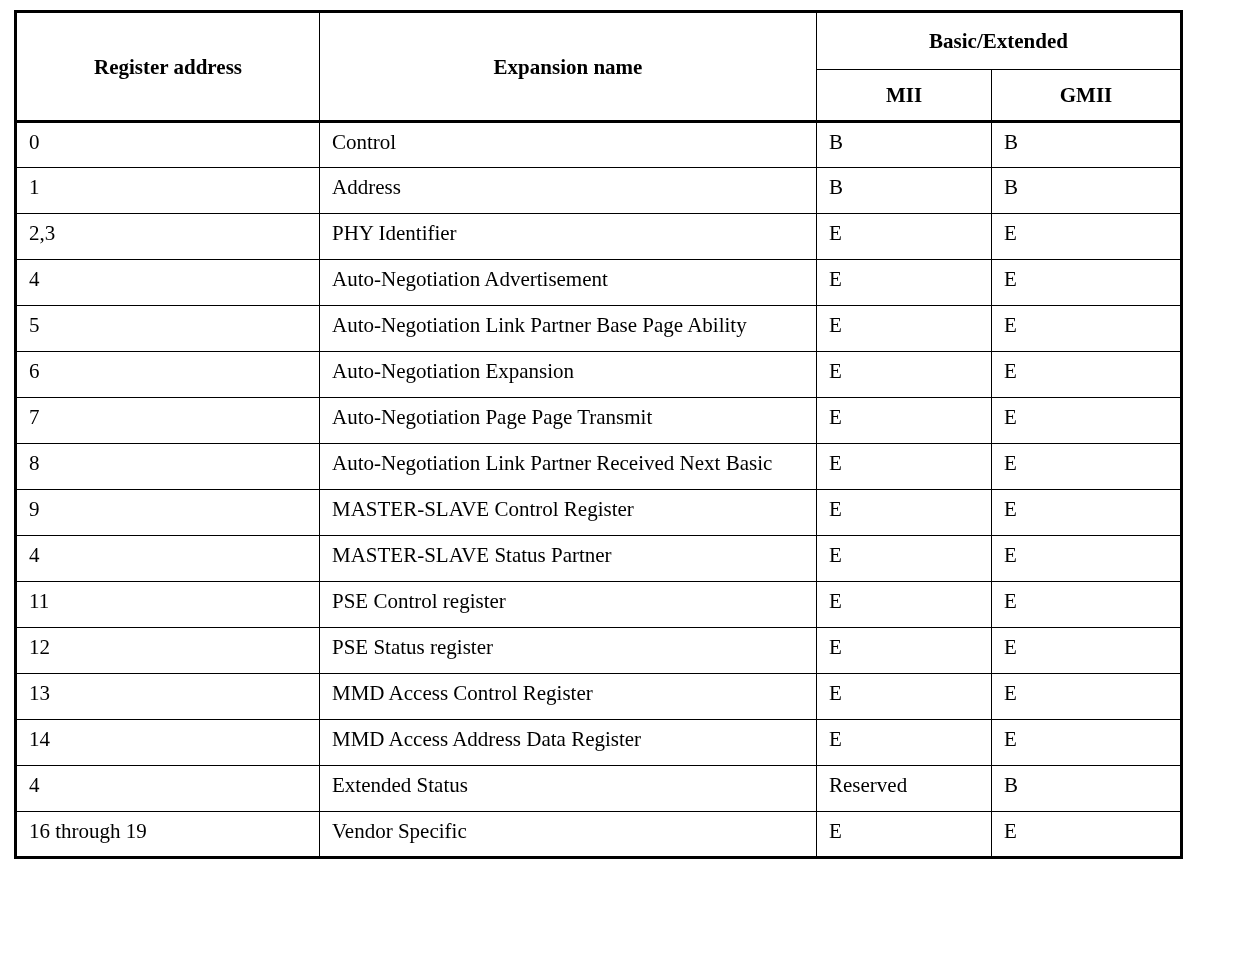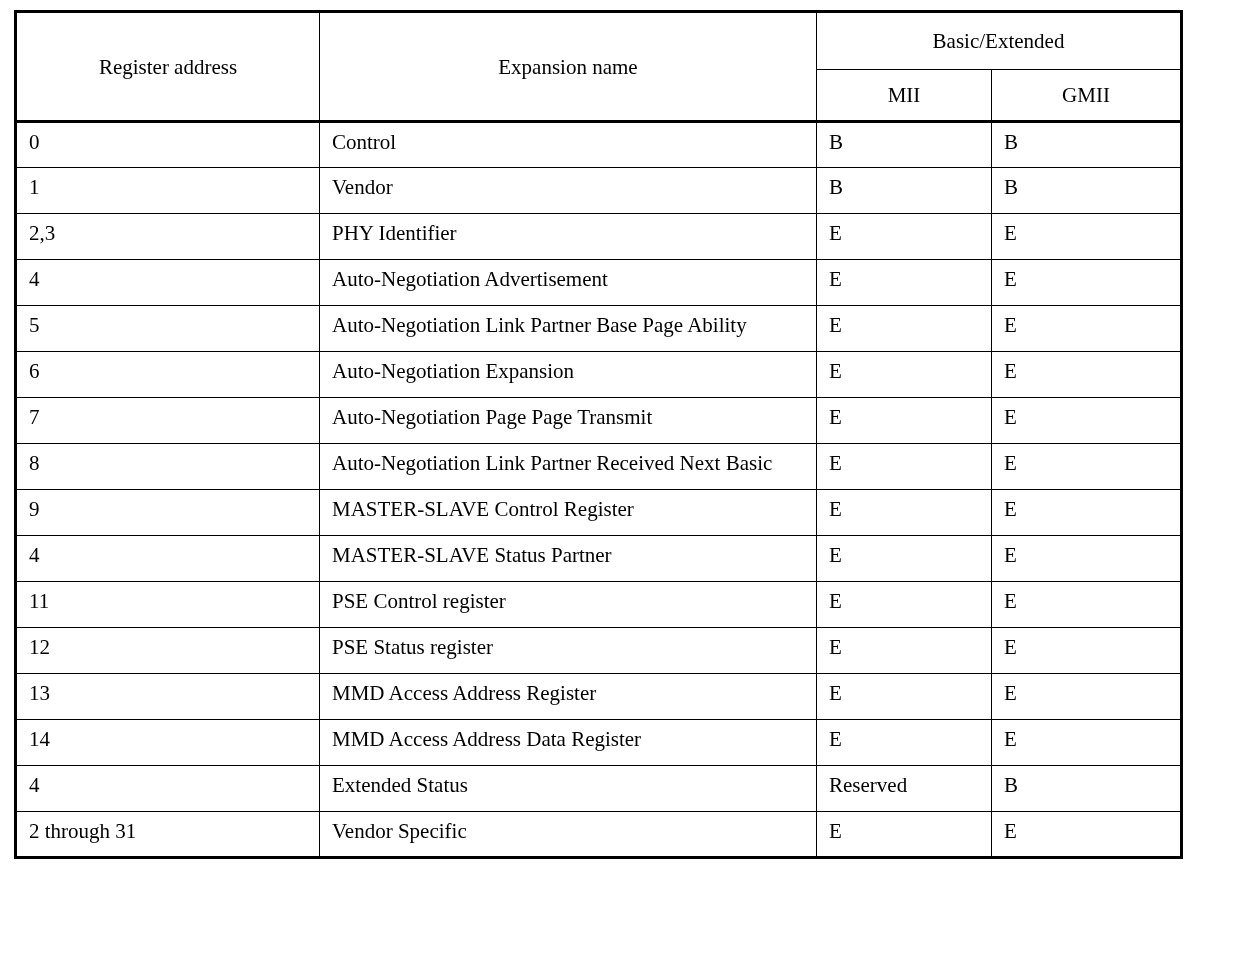--- a/index.html
+++ b/index.html
@@ -37,21 +37,21 @@
     font-size: 21px;
     line-height: 26px;
     box-sizing: border-box;
     overflow: hidden;
   }
   table.register-table {
     border: 3.5px solid #000000;
   }
   
   thead th {
-    font-weight: normal;
+    font-weight: bold;
     text-align: center;
     vertical-align: middle;
     padding: 6px 10px;
   }
   thead tr.hdr-top { height: 58px; }
   thead tr.hdr-bottom { height: 52px; }
   
   thead th.span-both,
   thead tr.hdr-bottom th {
     border-bottom: 3.5px solid #000000;
@@ -88,21 +88,21 @@
     </thead>
     <tbody>
       <tr>
         <td>0</td>
         <td>Control</td>
         <td>B</td>
         <td>B</td>
       </tr>
       <tr>
         <td>1</td>
-        <td>Vendor</td>
+        <td>Address</td>
         <td>B</td>
         <td>B</td>
       </tr>
       <tr>
         <td>2,3</td>
         <td>PHY Identifier</td>
         <td>E</td>
         <td>E</td>
       </tr>
       <tr>
@@ -154,37 +154,37 @@
         <td>E</td>
       </tr>
       <tr>
         <td>12</td>
         <td>PSE Status register</td>
         <td>E</td>
         <td>E</td>
       </tr>
       <tr>
         <td>13</td>
-        <td>MMD Access Address Register</td>
+        <td>MMD Access Control Register</td>
         <td>E</td>
         <td>E</td>
       </tr>
       <tr>
         <td>14</td>
         <td>MMD Access Address Data Register</td>
         <td>E</td>
         <td>E</td>
       </tr>
       <tr>
         <td>4</td>
         <td>Extended Status</td>
         <td>Reserved</td>
         <td>B</td>
       </tr>
       <tr>
-        <td>2 through 31</td>
+        <td>16 through 19</td>
         <td>Vendor Specific</td>
         <td>E</td>
         <td>E</td>
       </tr>
     </tbody>
   </table>
 </div>
 
 </body></html>

